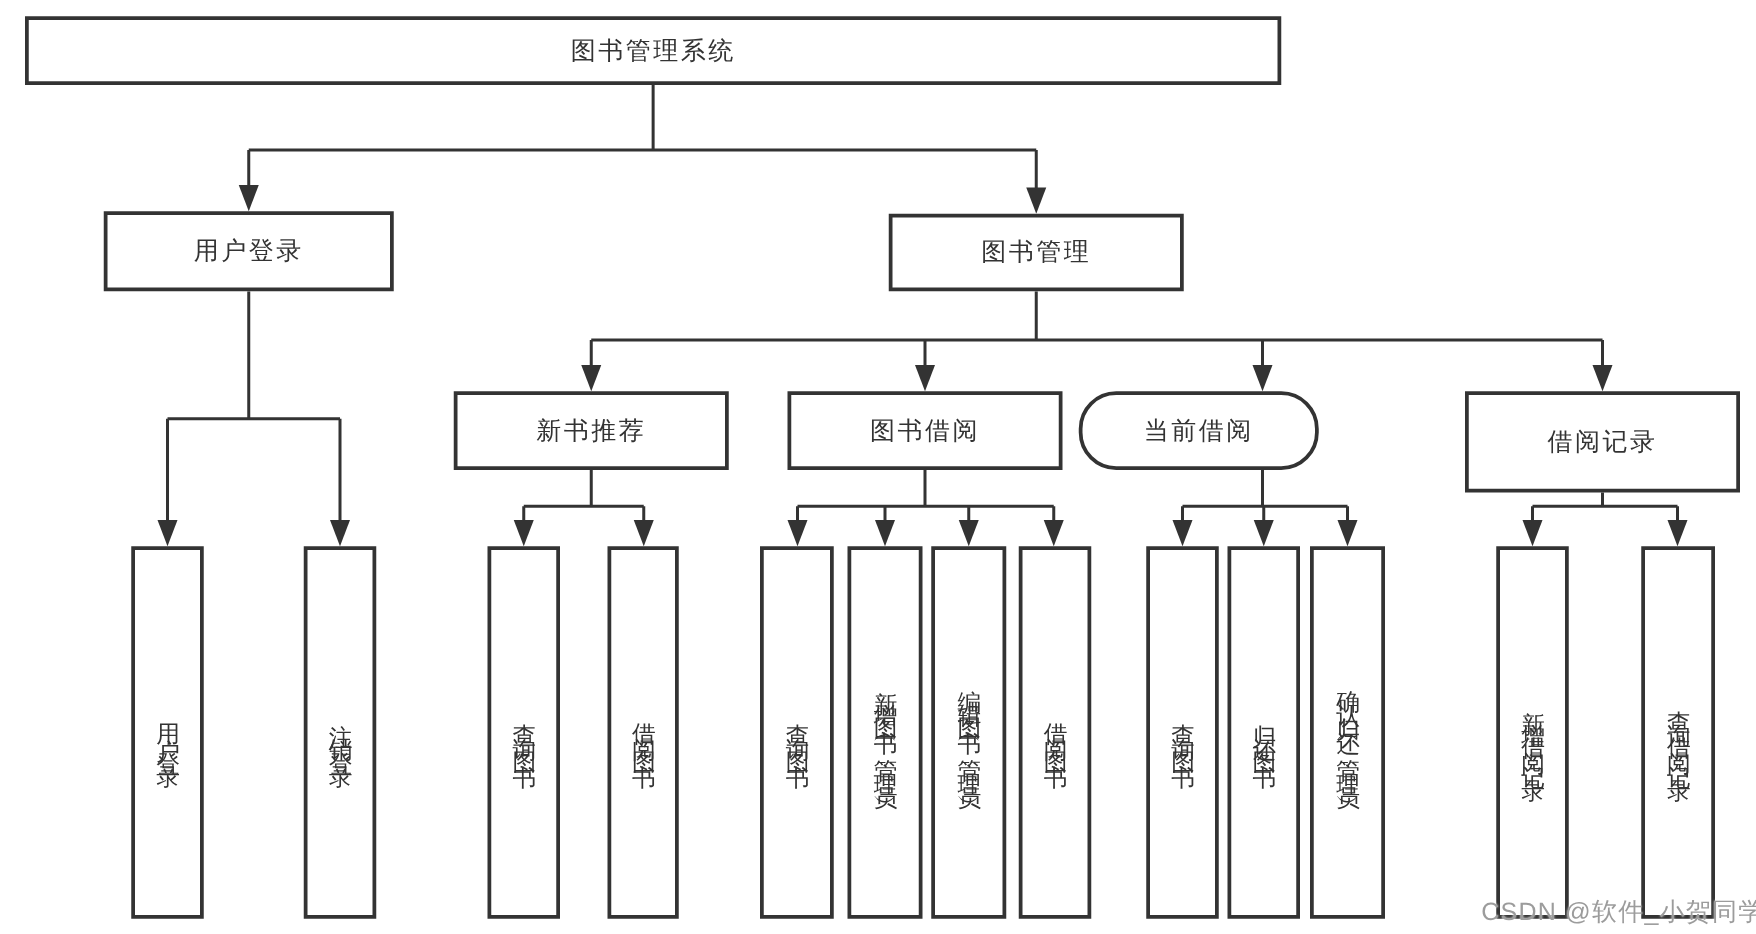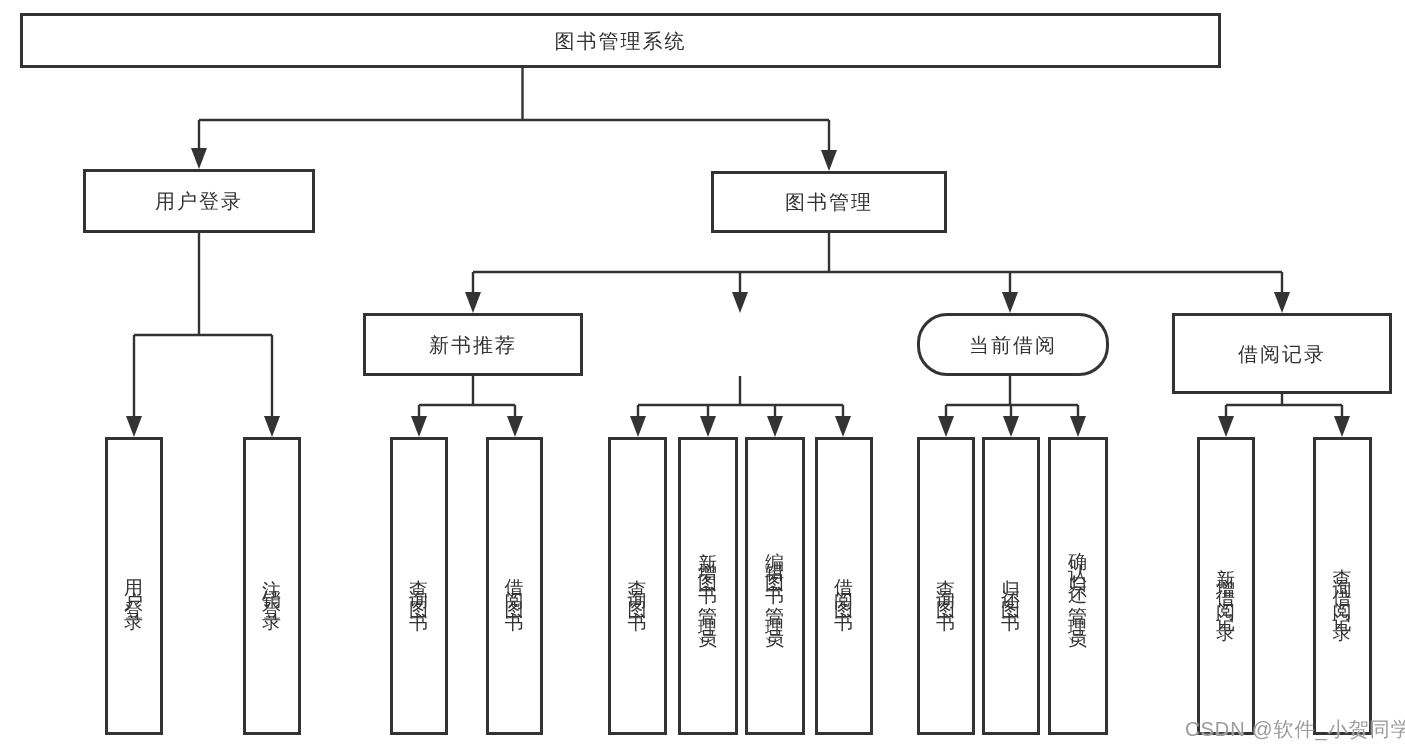--- a/index.html
+++ b/index.html
@@ -73,27 +73,28 @@
       <path class="ar" d="M1003 416 L1019 416 L1011 437 Z"></path>
       <path class="ar" d="M1070 416 L1086 416 L1078 437 Z"></path>
     </g>
     <g>
       <path class="ln" d="M1282 376 V405 M1226 405 H1342 M1226 405 V420 M1342 405 V420"></path>
       <path class="ar" d="M1218 416 L1234 416 L1226 437 Z"></path>
       <path class="ar" d="M1334 416 L1350 416 L1342 437 Z"></path>
     </g>
   </svg>
 
-  <div class="node h" style="left:20px;top:13px;width:1201px;height:55px;font-family:Liberation Serif, serif;">图书管理系统</div>
+  <div class="node h" style="left:20px;top:13px;width:1005px;height:55px;font-family:Liberation Serif, serif;">图书管理系统</div>
 
   <div class="node h" style="left:83px;top:169px;width:232px;height:64px;">用户登录</div>
   <div class="node h" style="left:711px;top:171px;width:236px;height:62px;">图书管理</div>
 
   <div class="node h" style="left:363px;top:313px;width:220px;height:63px;">新书推荐</div>
-  <div class="node h" style="left:917px;top:313px;width:192px;height:63px;border-radius:30px;">当前借阅</div>
+  <div class="node h" style="left:630px;top:313px;width:220px;height:63px;">图书借阅</div>
+  <div class="node h" style="left:863px;top:313px;width:192px;height:63px;border-radius:30px;">当前借阅</div>
   <div class="node h" style="left:1172px;top:313px;width:220px;height:81px;">借阅记录</div>
 
   <div class="node v" style="left:105px;width:58px;">用户登录</div>
   <div class="node v" style="left:243px;width:58px;">注销登录</div>
 
   <div class="node v" style="left:390px;width:58px;">查询图书</div>
   <div class="node v" style="left:486px;width:57px;">借阅图书</div>
 
   <div class="node v" style="left:608px;width:59px;">查询图书</div>
   <div class="node v" style="left:678px;width:60px;">新增图书（管理员）</div>

